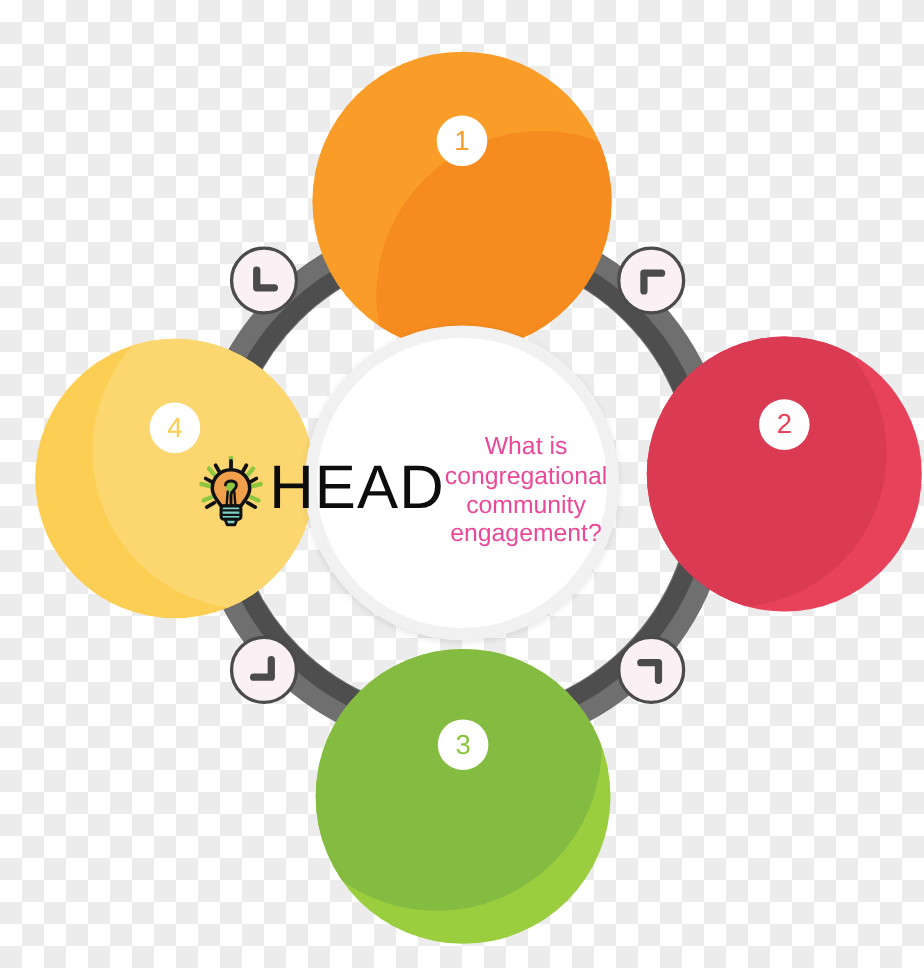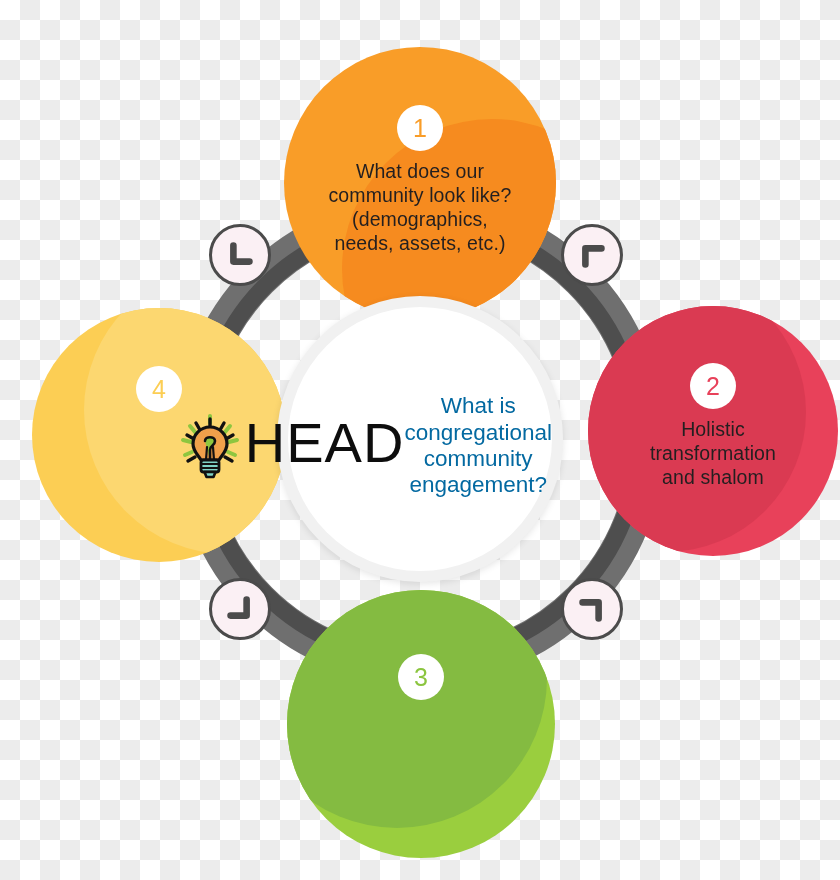--- a/index.html
+++ b/index.html
@@ -172,21 +172,21 @@
     letter-spacing: 1px;
     color: #0d0d0d;
     line-height: 0.92;
     margin-top: -2px;
   }
   #hub-sub {
     margin-top: 4px;
     text-align: center;
     font-size: 22.5px;
     line-height: 1.17;
-    color: #0369a1;
+    color: #ec4899;
     white-space: pre-line;
     font-weight: 300;
   }
   #bulb-wrap {
     width: 70px;
     height: 66px;
     margin-bottom: -6px;
   }
 
   
@@ -215,36 +215,29 @@
 
   <div class="ring"></div>
   <div class="ring-inner"></div>
 
   <div class="lobe" id="lobe-1">
     <div class="lobe-shade"></div>
     <div class="lobe-content">
       <div class="badge" style="color:#f99d28;">
         <span>1</span>
       </div>
-      <div class="lobe-text">What does our
-community look like?
-(demographics,
-needs, assets, etc.)</div>
     </div>
   </div>
 
   <div class="lobe" id="lobe-2">
     <div class="lobe-shade"></div>
     <div class="lobe-content">
       <div class="badge" style="color:#e8415a;">
         <span>2</span>
       </div>
-      <div class="lobe-text">Holistic
-transformation
-and shalom</div>
     </div>
   </div>
 
   <div class="lobe" id="lobe-3">
     <div class="lobe-shade"></div>
     <div class="lobe-content">
       <div class="badge" style="color:#8bc53f;">
         <span>3</span>
       </div>
     </div>

